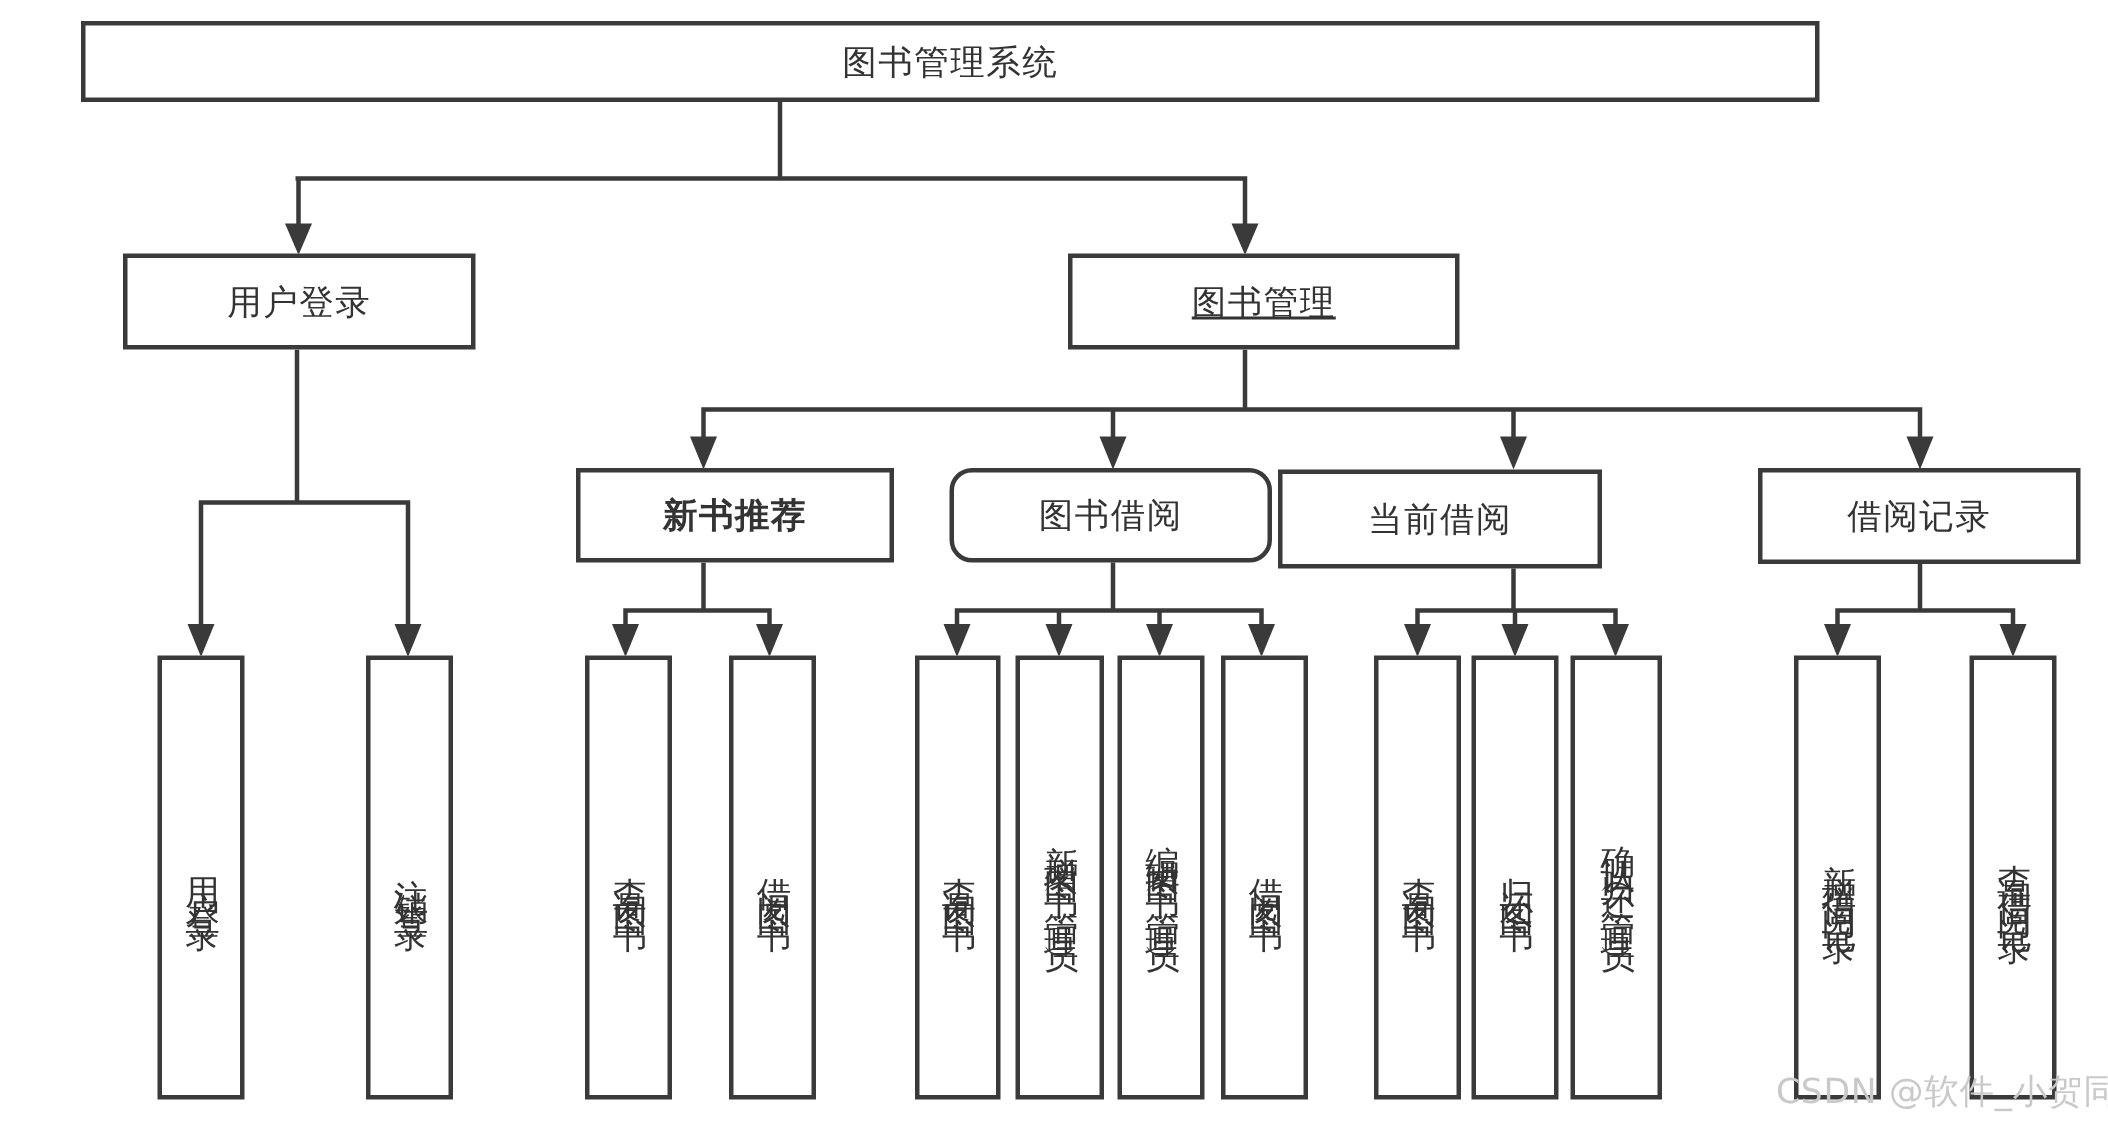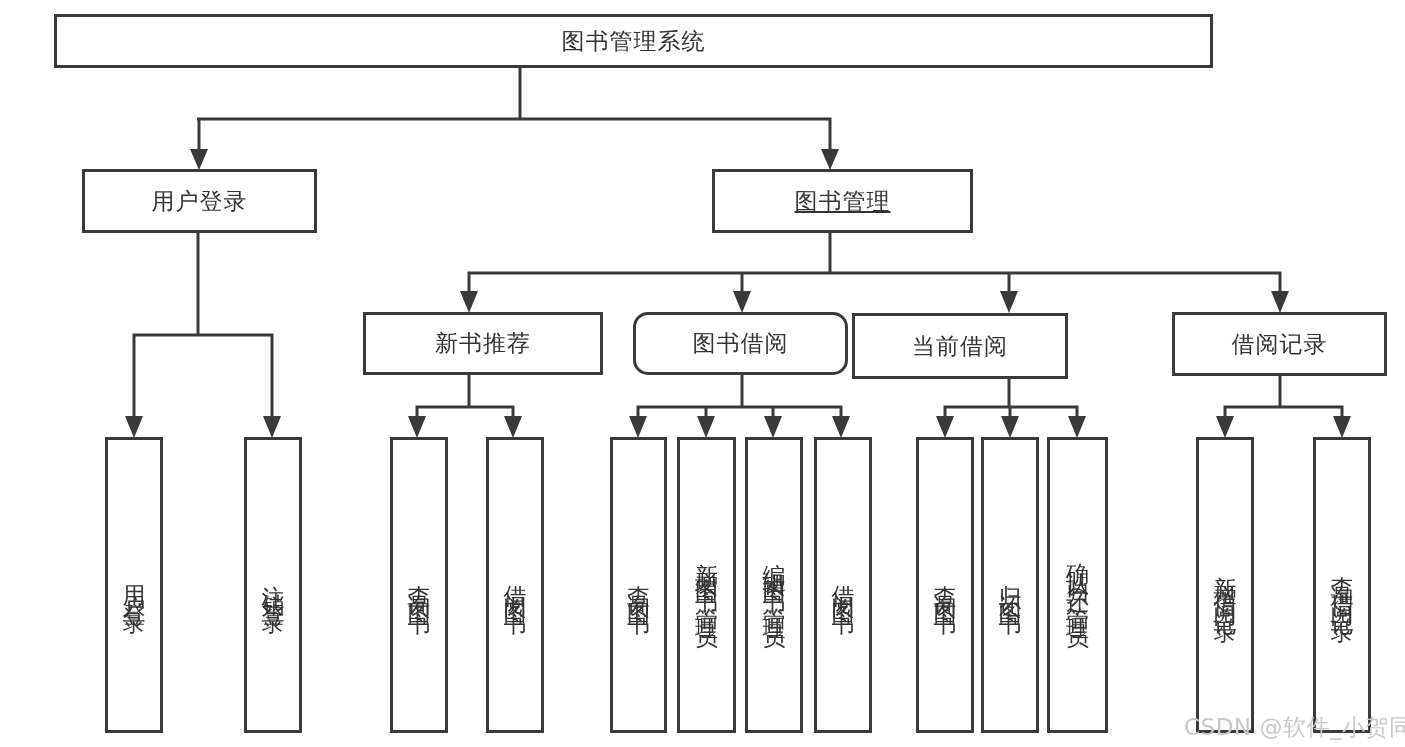--- a/index.html
+++ b/index.html
@@ -115,21 +115,21 @@
     <span>图书管理系统</span>
   </div>
 
   <div class="box" style="left:82px; top:169px; width:235px; height:64px;">
     <span>用户登录</span>
   </div>
   <div class="box" style="left:712px; top:169px; width:261px; height:64px;text-decoration:underline;">
     <span>图书管理</span>
   </div>
 
-  <div class="box" style="left:363px; top:312px; width:240px; height:63px;">
+  <div class="box" style="left:384px; top:312px; width:212px; height:63px;font-weight:bold;">
     <span>新书推荐</span>
   </div>
   <div class="box" style="left:633px; top:312px; width:215px; height:63px;border-radius:15px;">
     <span>图书借阅</span>
   </div>
   <div class="box" style="left:852px; top:313px; width:216px; height:66px;">
     <span>当前借阅</span>
   </div>
   <div class="box" style="left:1172px; top:312px; width:215px; height:64px;">
     <span>借阅记录</span>

